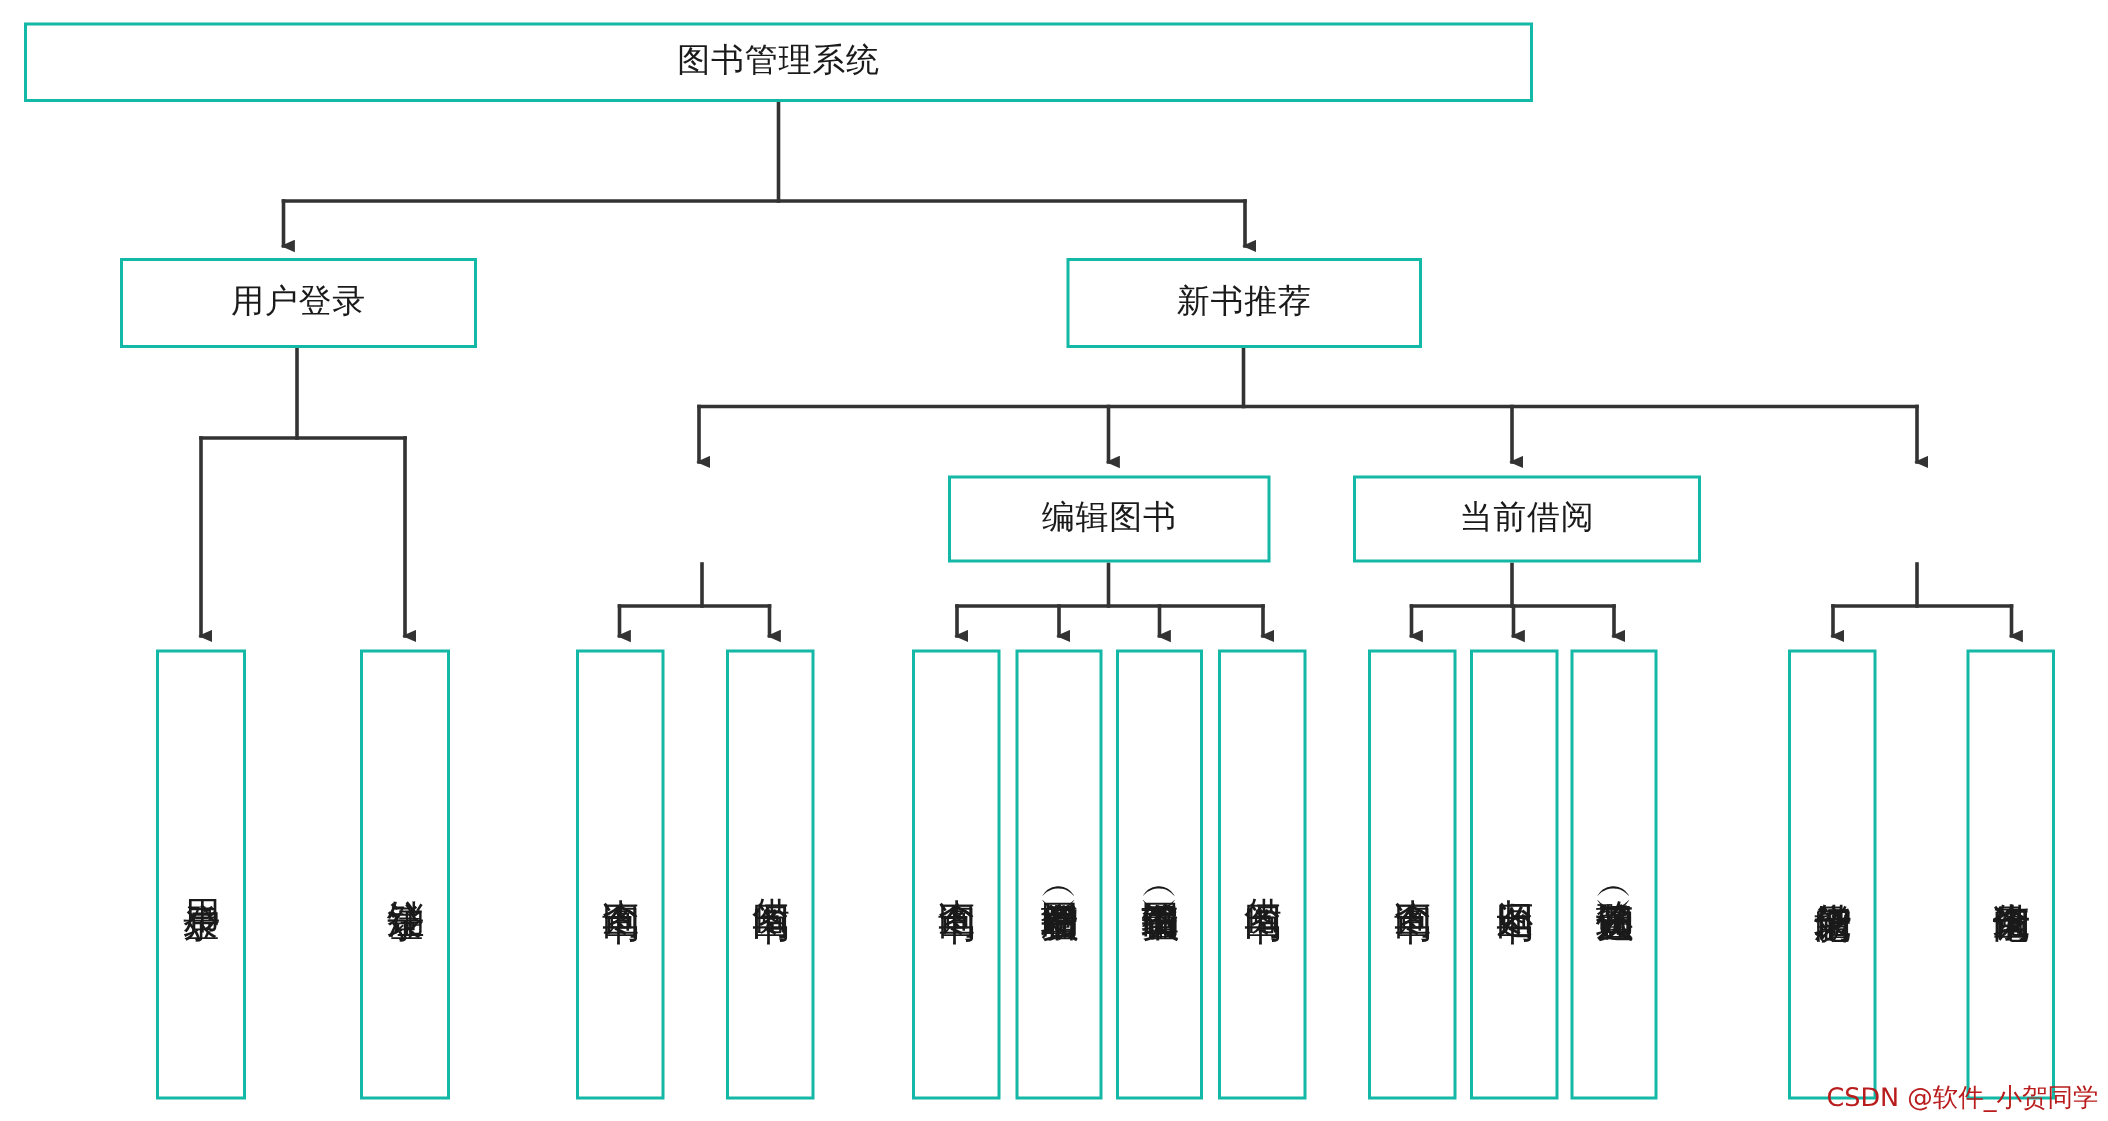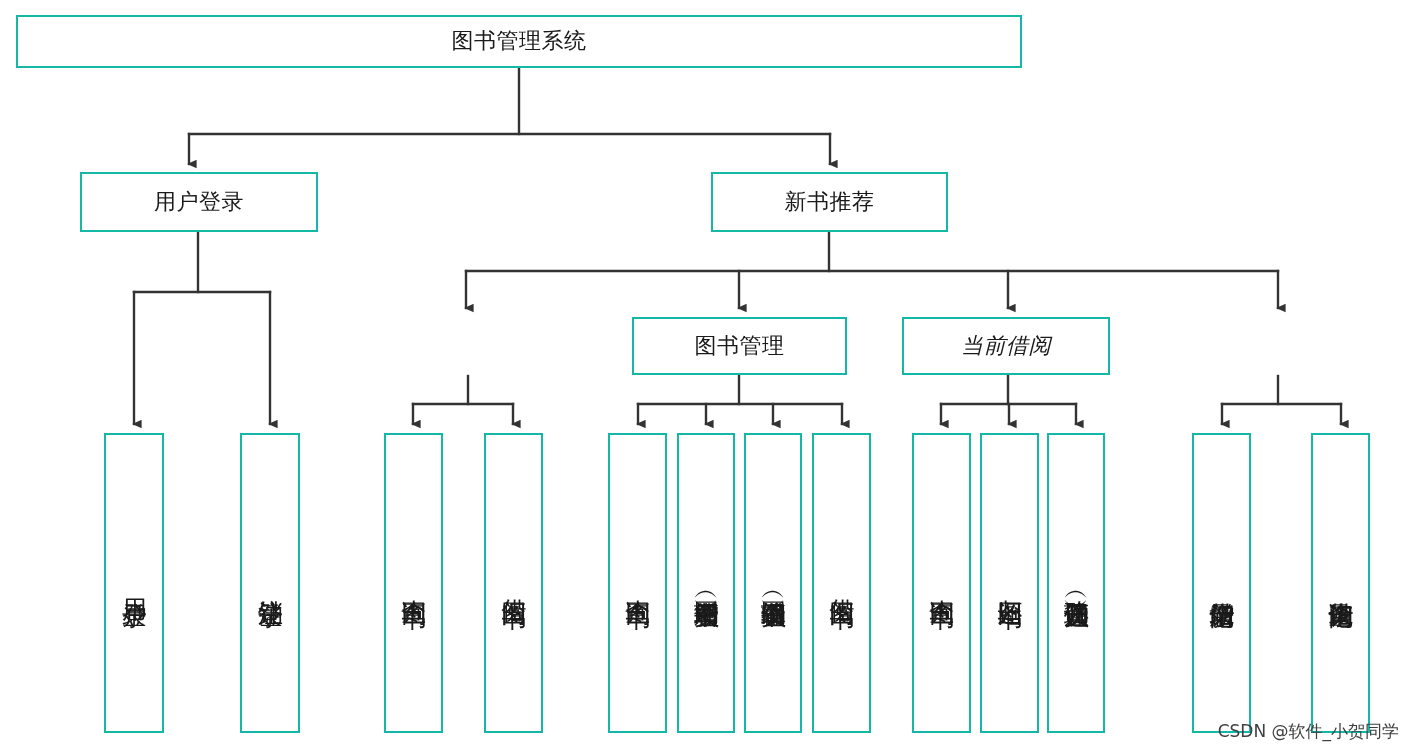--- a/index.html
+++ b/index.html
@@ -59,21 +59,21 @@
   }
   .node-box.vertical.tight .node-label-v {
     font-size: 25px;
     letter-spacing: 0.5px;
   }
   .watermark {
     position: absolute;
     right: 6px;
     bottom: 4px;
     font-size: 17px;
-    color: #404040;
+    color: #b91c1c;
     white-space: nowrap;
     font-family: "DejaVu Sans", "Liberation Sans", sans-serif;
   }
 </style>
 </head>
 <body>
 
 <div id="diagram-root">
 
   <svg class="diagram-canvas" viewBox="0 0 1405 747" xmlns="http://www.w3.org/2000/svg">
@@ -134,24 +134,24 @@
   <div class="node-box" style="left:80px; top:172px; width:238px; height:60px;">
     <span class="node-label-h">用户登录</span>
   </div>
 
   <div class="node-box" style="left:711px; top:172px; width:237px; height:60px;">
     <span class="node-label-h">新书推荐</span>
   </div>
 
 
   <div class="node-box" style="left:632px; top:317px; width:215px; height:58px;">
-    <span class="node-label-h">图书管理</span>
-  </div>
-
-  <div class="node-box" style="left:902px; top:317px; width:208px; height:58px;font-style:italic;">
+    <span class="node-label-h">编辑图书</span>
+  </div>
+
+  <div class="node-box" style="left:902px; top:317px; width:232px; height:58px;">
     <span class="node-label-h">当前借阅</span>
   </div>
 
 
   <div class="node-box vertical" style="left:104px; top:433px; width:60px; height:300px;">
     <span class="node-label-v">用户登录</span>
   </div>
 
   <div class="node-box vertical" style="left:240px; top:433px; width:60px; height:300px;">
     <span class="node-label-v">注销登录</span>

